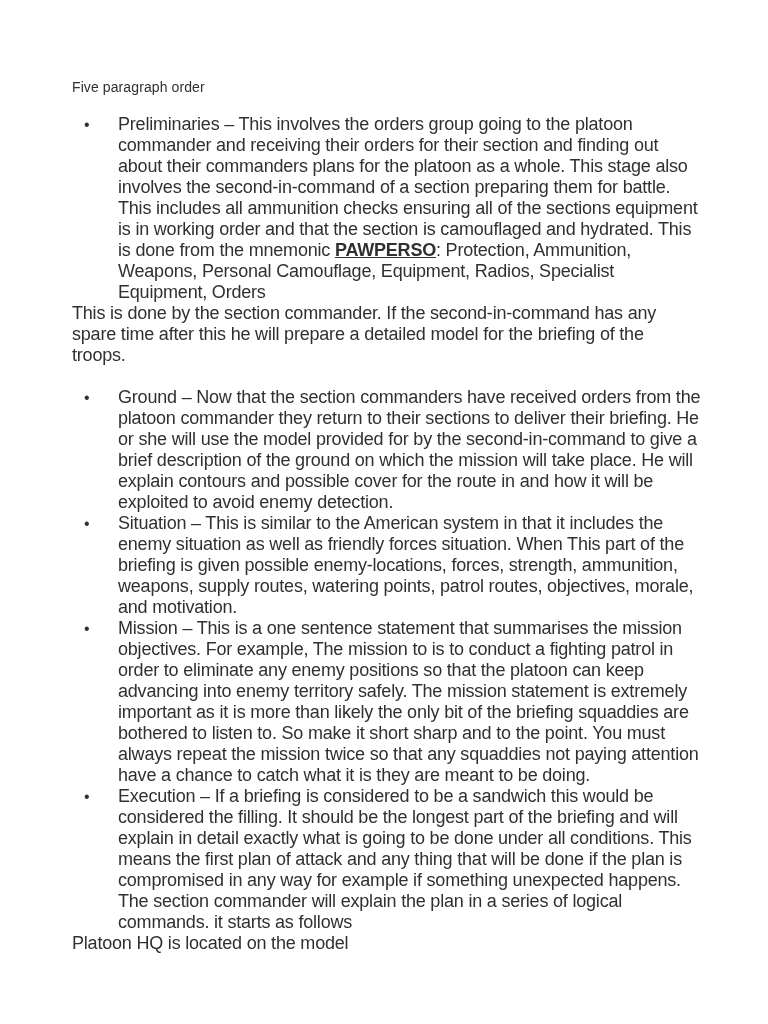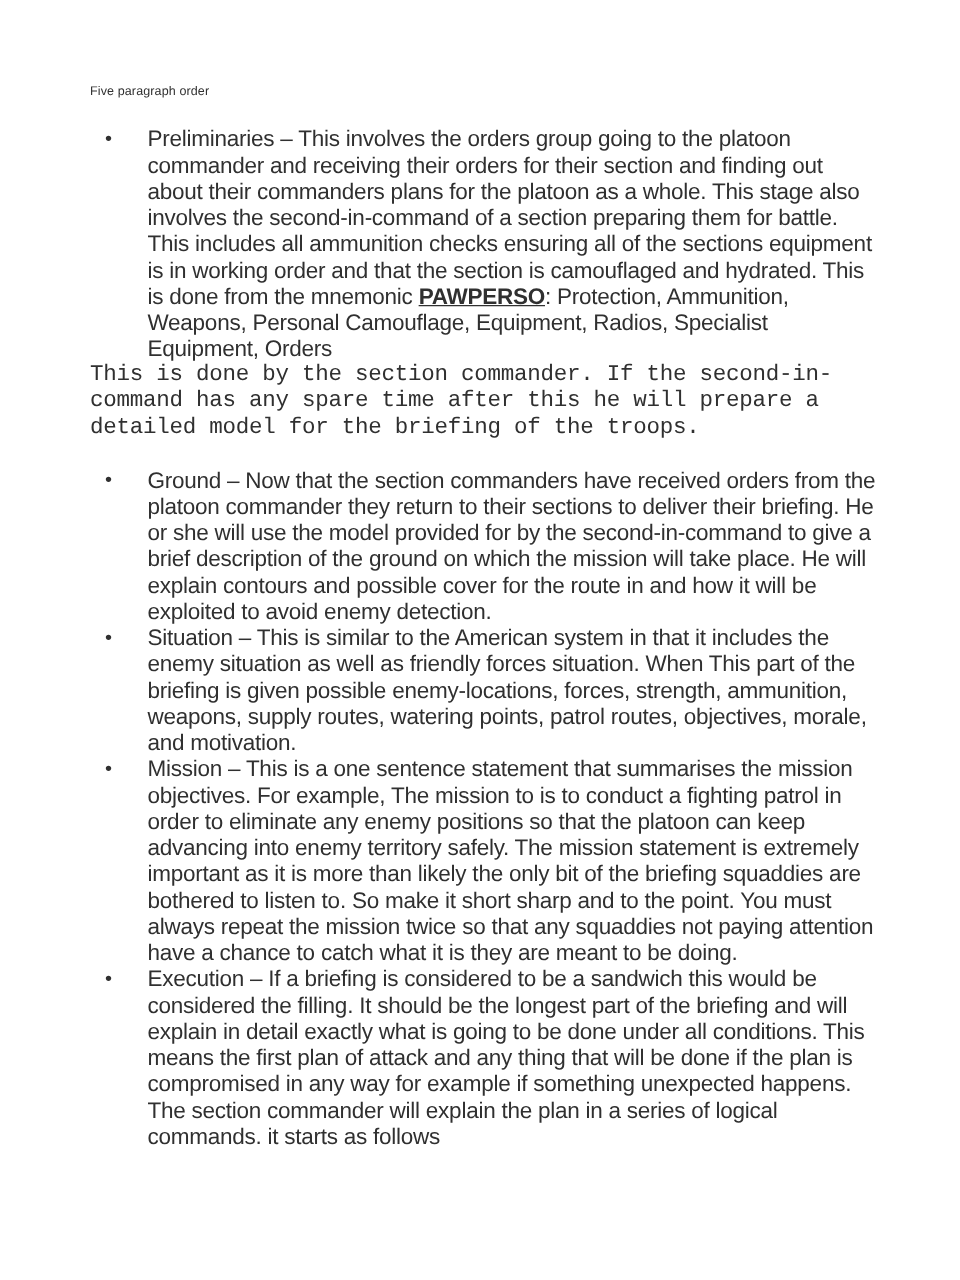--- a/index.html
+++ b/index.html
@@ -12,23 +12,23 @@
     width: 768px;
     height: 1024px;
     box-sizing: border-box;
     background: #ffffff;
     padding: 62px 66px 0 72px;
     font-family: "Liberation Sans", sans-serif;
     color: #303030;
     overflow: hidden;
   }
   .doc-title {
-    font-size: 10px;
+    font-size: 14px;
     line-height: 18px;
-    margin: 3px 0 18px 0;
+    margin: 16px 0 18px 0;
     letter-spacing: 0.1px;
   }
   .body-text {
     font-size: 18px;
     line-height: 21px;
     letter-spacing: -0.2px;
   }
   .bullet-item {
     display: flex;
     align-items: flex-start;
@@ -39,21 +39,20 @@
     padding-left: 12px;
     font-size: 16px;
     line-height: 21px;
   }
   .bullet-text {
     flex: 1 1 auto;
     margin: 0;
   }
   .flush-paragraph {
     margin: 0;
-    font-family: Liberation Mono, monospace;
   }
   .line-gap {
     height: 21px;
   }
   .bold-word {
     font-weight: bold;
     text-decoration: underline;
   }
 </style>
 </head>
@@ -87,15 +86,16 @@
     <div class="bullet-item">
       <span class="bullet-marker">•</span>
       <p class="bullet-text">Mission – This is a one sentence statement that summarises the mission objectives. For example, The mission to is to conduct a fighting patrol in order to eliminate any enemy positions so that the platoon can keep advancing into enemy territory safely. The mission statement is extremely important as it is more than likely the only bit of the briefing squaddies are bothered to listen to. So make it short sharp and to the point. You must always repeat the mission twice so that any squaddies not paying attention have a chance to catch what it is they are meant to be doing.</p>
     </div>
 
     <div class="bullet-item">
       <span class="bullet-marker">•</span>
       <p class="bullet-text">Execution – If a briefing is considered to be a sandwich this would be considered the filling. It should be the longest part of the briefing and will explain in detail exactly what is going to be done under all conditions. This means the first plan of attack and any thing that will be done if the plan is compromised in any way for example if something unexpected happens. The section commander will explain the plan in a series of logical commands. it starts as follows</p>
     </div>
 
+    <p class="flush-paragraph">Platoon HQ is located on the model</p>
 
   </div>
 </div>
 
 </body></html>

